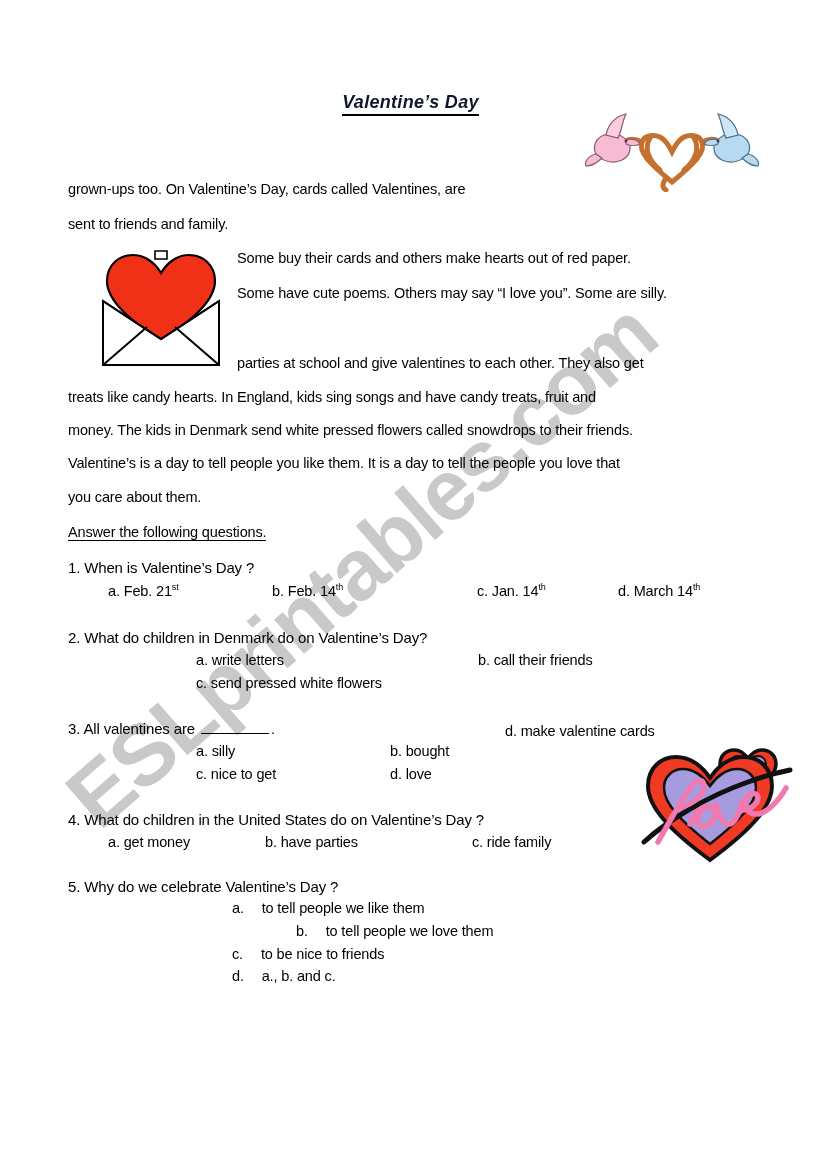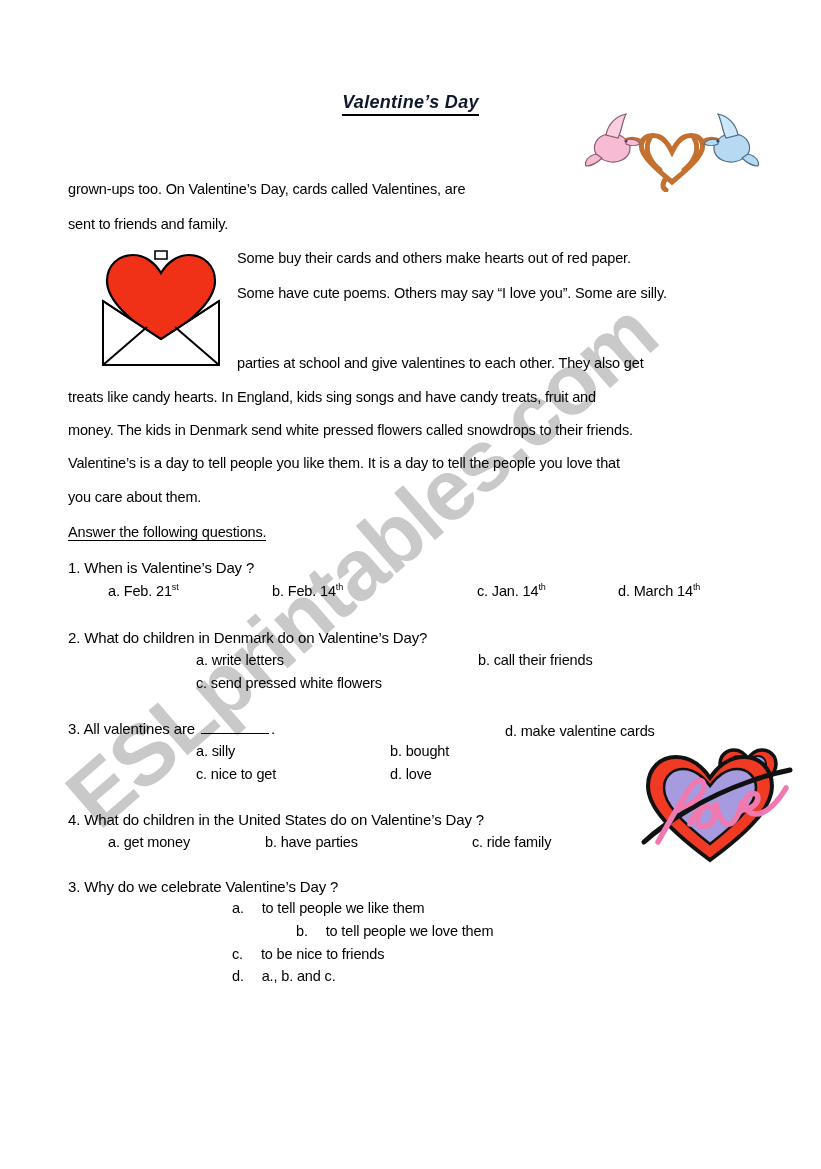--- a/index.html
+++ b/index.html
@@ -225,21 +225,21 @@
         <path d="M104 64 C 112 64, 120 58, 120 52 C 120 47, 114 46, 110 50 C 105 56, 108 68, 118 68 C 128 68, 140 56, 148 42"></path>
       </g>
     </svg>
   </div>
 
   <div class="doc-text q-head" style="left:68px; top:811px;">4. What do children in the United States do on Valentine’s Day ?</div>
   <div class="doc-text opt" style="left:108px; top:834px;">a. get money</div>
   <div class="doc-text opt" style="left:265px; top:834px;">b. have parties</div>
   <div class="doc-text opt" style="left:472px; top:834px;">c. ride family</div>
 
-  <div class="doc-text q-head" style="left:68px; top:878px;">3. Why do we celebrate Valentine’s Day ?</div>
+  <div class="doc-text q-head" style="left:68px; top:878px;">5. Why do we celebrate Valentine’s Day ?</div>
   <div class="doc-text opt" style="left:232px; top:900px;">
     <span>a.</span>
     <span style="display:inline-block;width:14px"></span><span>to tell people we like them</span>
   </div>
   <div class="doc-text opt" style="left:296px; top:923px;">
     <span>b.</span>
     <span style="display:inline-block;width:14px"></span><span>to tell people we love them</span>
   </div>
   <div class="doc-text opt" style="left:232px; top:946px;">
     <span>c.</span>

